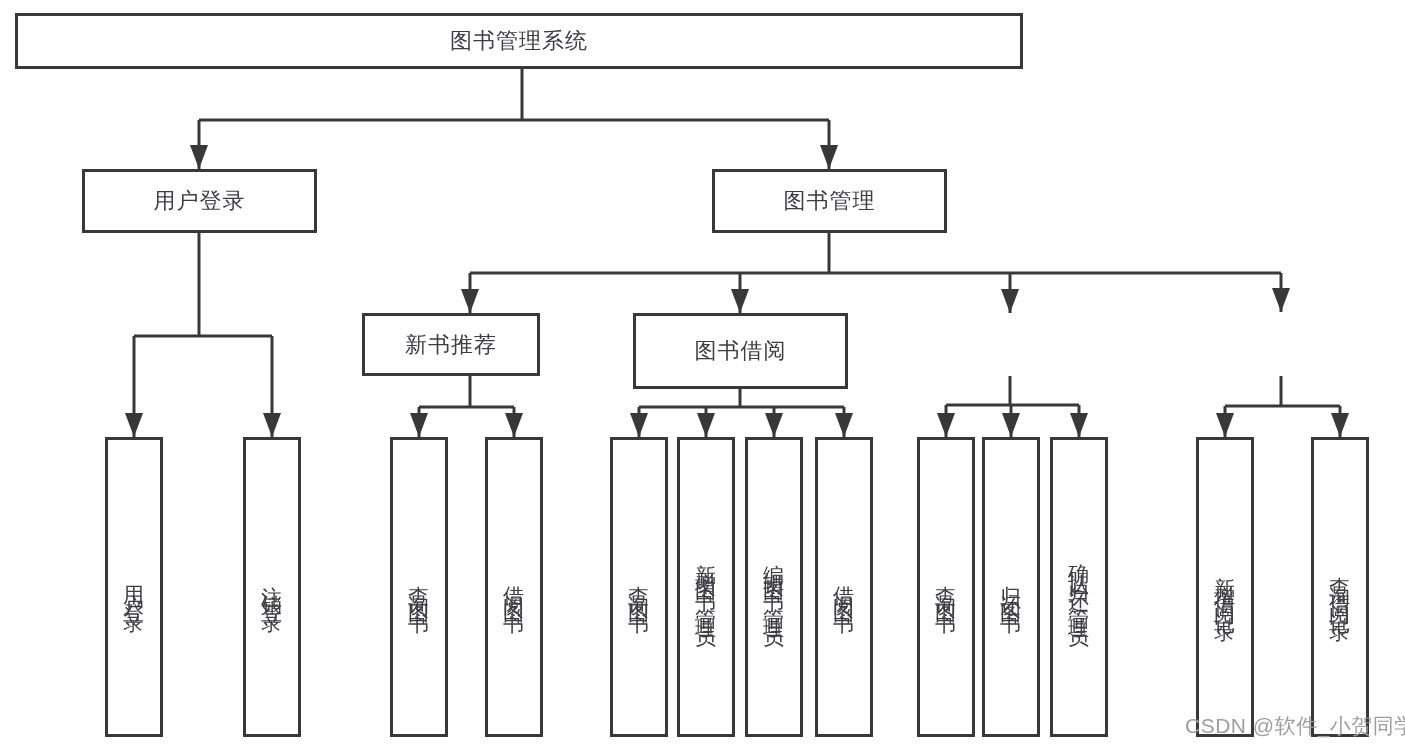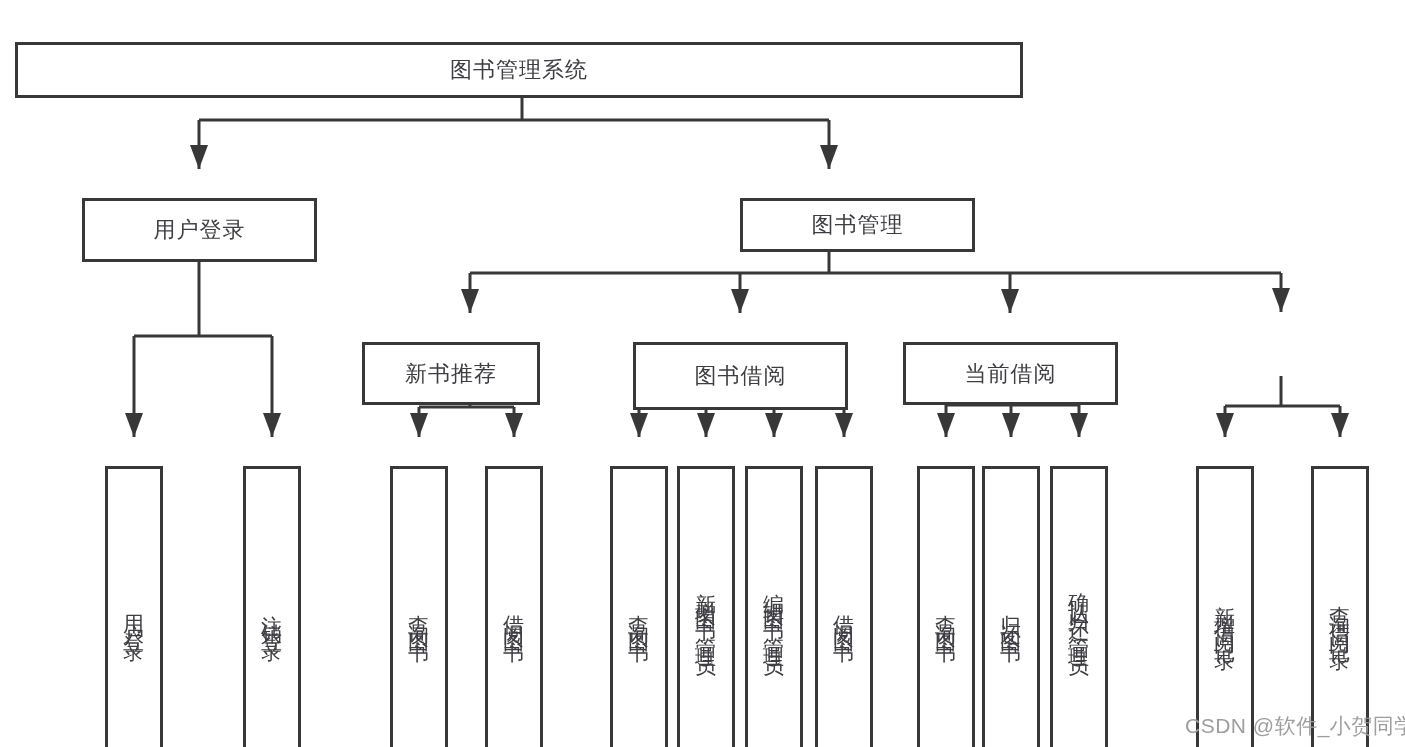--- a/index.html
+++ b/index.html
@@ -21,21 +21,20 @@
   #connectors path.ln{fill:none;stroke:var(--line);stroke-width:3;}
   #connectors marker path{fill:var(--line);stroke:none;}
   .box{
     position:absolute;
     box-sizing:border-box;
     border:3px solid var(--box-border);
     background:#fff;
     display:flex;align-items:center;justify-content:center;
     color:var(--text);
     z-index:2;
-    margin-top:29px;
   }
   .box .lbl{
     font-size:22px;
     letter-spacing:1px;
     white-space:nowrap;
   }
   .leaf .lbl{
     writing-mode:vertical-rl;
     text-orientation:mixed;
     font-size:21px;
@@ -106,32 +105,29 @@
     <path class="ln" d="M1340,406 V437" marker-end="url(#arw)"></path>
   </svg>
 
   <div class="box" style="left:15px;top:13px;width:1008px;height:56px">
     <span class="lbl">图书管理系统</span>
   </div>
 
   <div class="box" style="left:82px;top:169px;width:235px;height:64px">
     <span class="lbl">用户登录</span>
   </div>
-  <div class="box" style="left:740px;top:169px;width:235px;height:54px">
+  <div class="box" style="left:712px;top:169px;width:235px;height:64px">
     <span class="lbl">图书管理</span>
   </div>
 
   <div class="box" style="left:362px;top:313px;width:178px;height:63px">
     <span class="lbl">新书推荐</span>
   </div>
-  <div class="box" style="left:633px;top:313px;width:215px;height:68px">
+  <div class="box" style="left:633px;top:313px;width:215px;height:76px">
     <span class="lbl">图书借阅</span>
-  </div>
-  <div class="box" style="left:903px;top:313px;width:215px;height:63px">
-    <span class="lbl">当前借阅</span>
   </div>
 
   <div class="box leaf" style="left:105px;top:437px;width:58px;height:300px">
     <span class="lbl">用户登录</span>
   </div>
   <div class="box leaf" style="left:243px;top:437px;width:58px;height:300px">
     <span class="lbl">注销登录</span>
   </div>
 
   <div class="box leaf" style="left:390px;top:437px;width:58px;height:300px">

